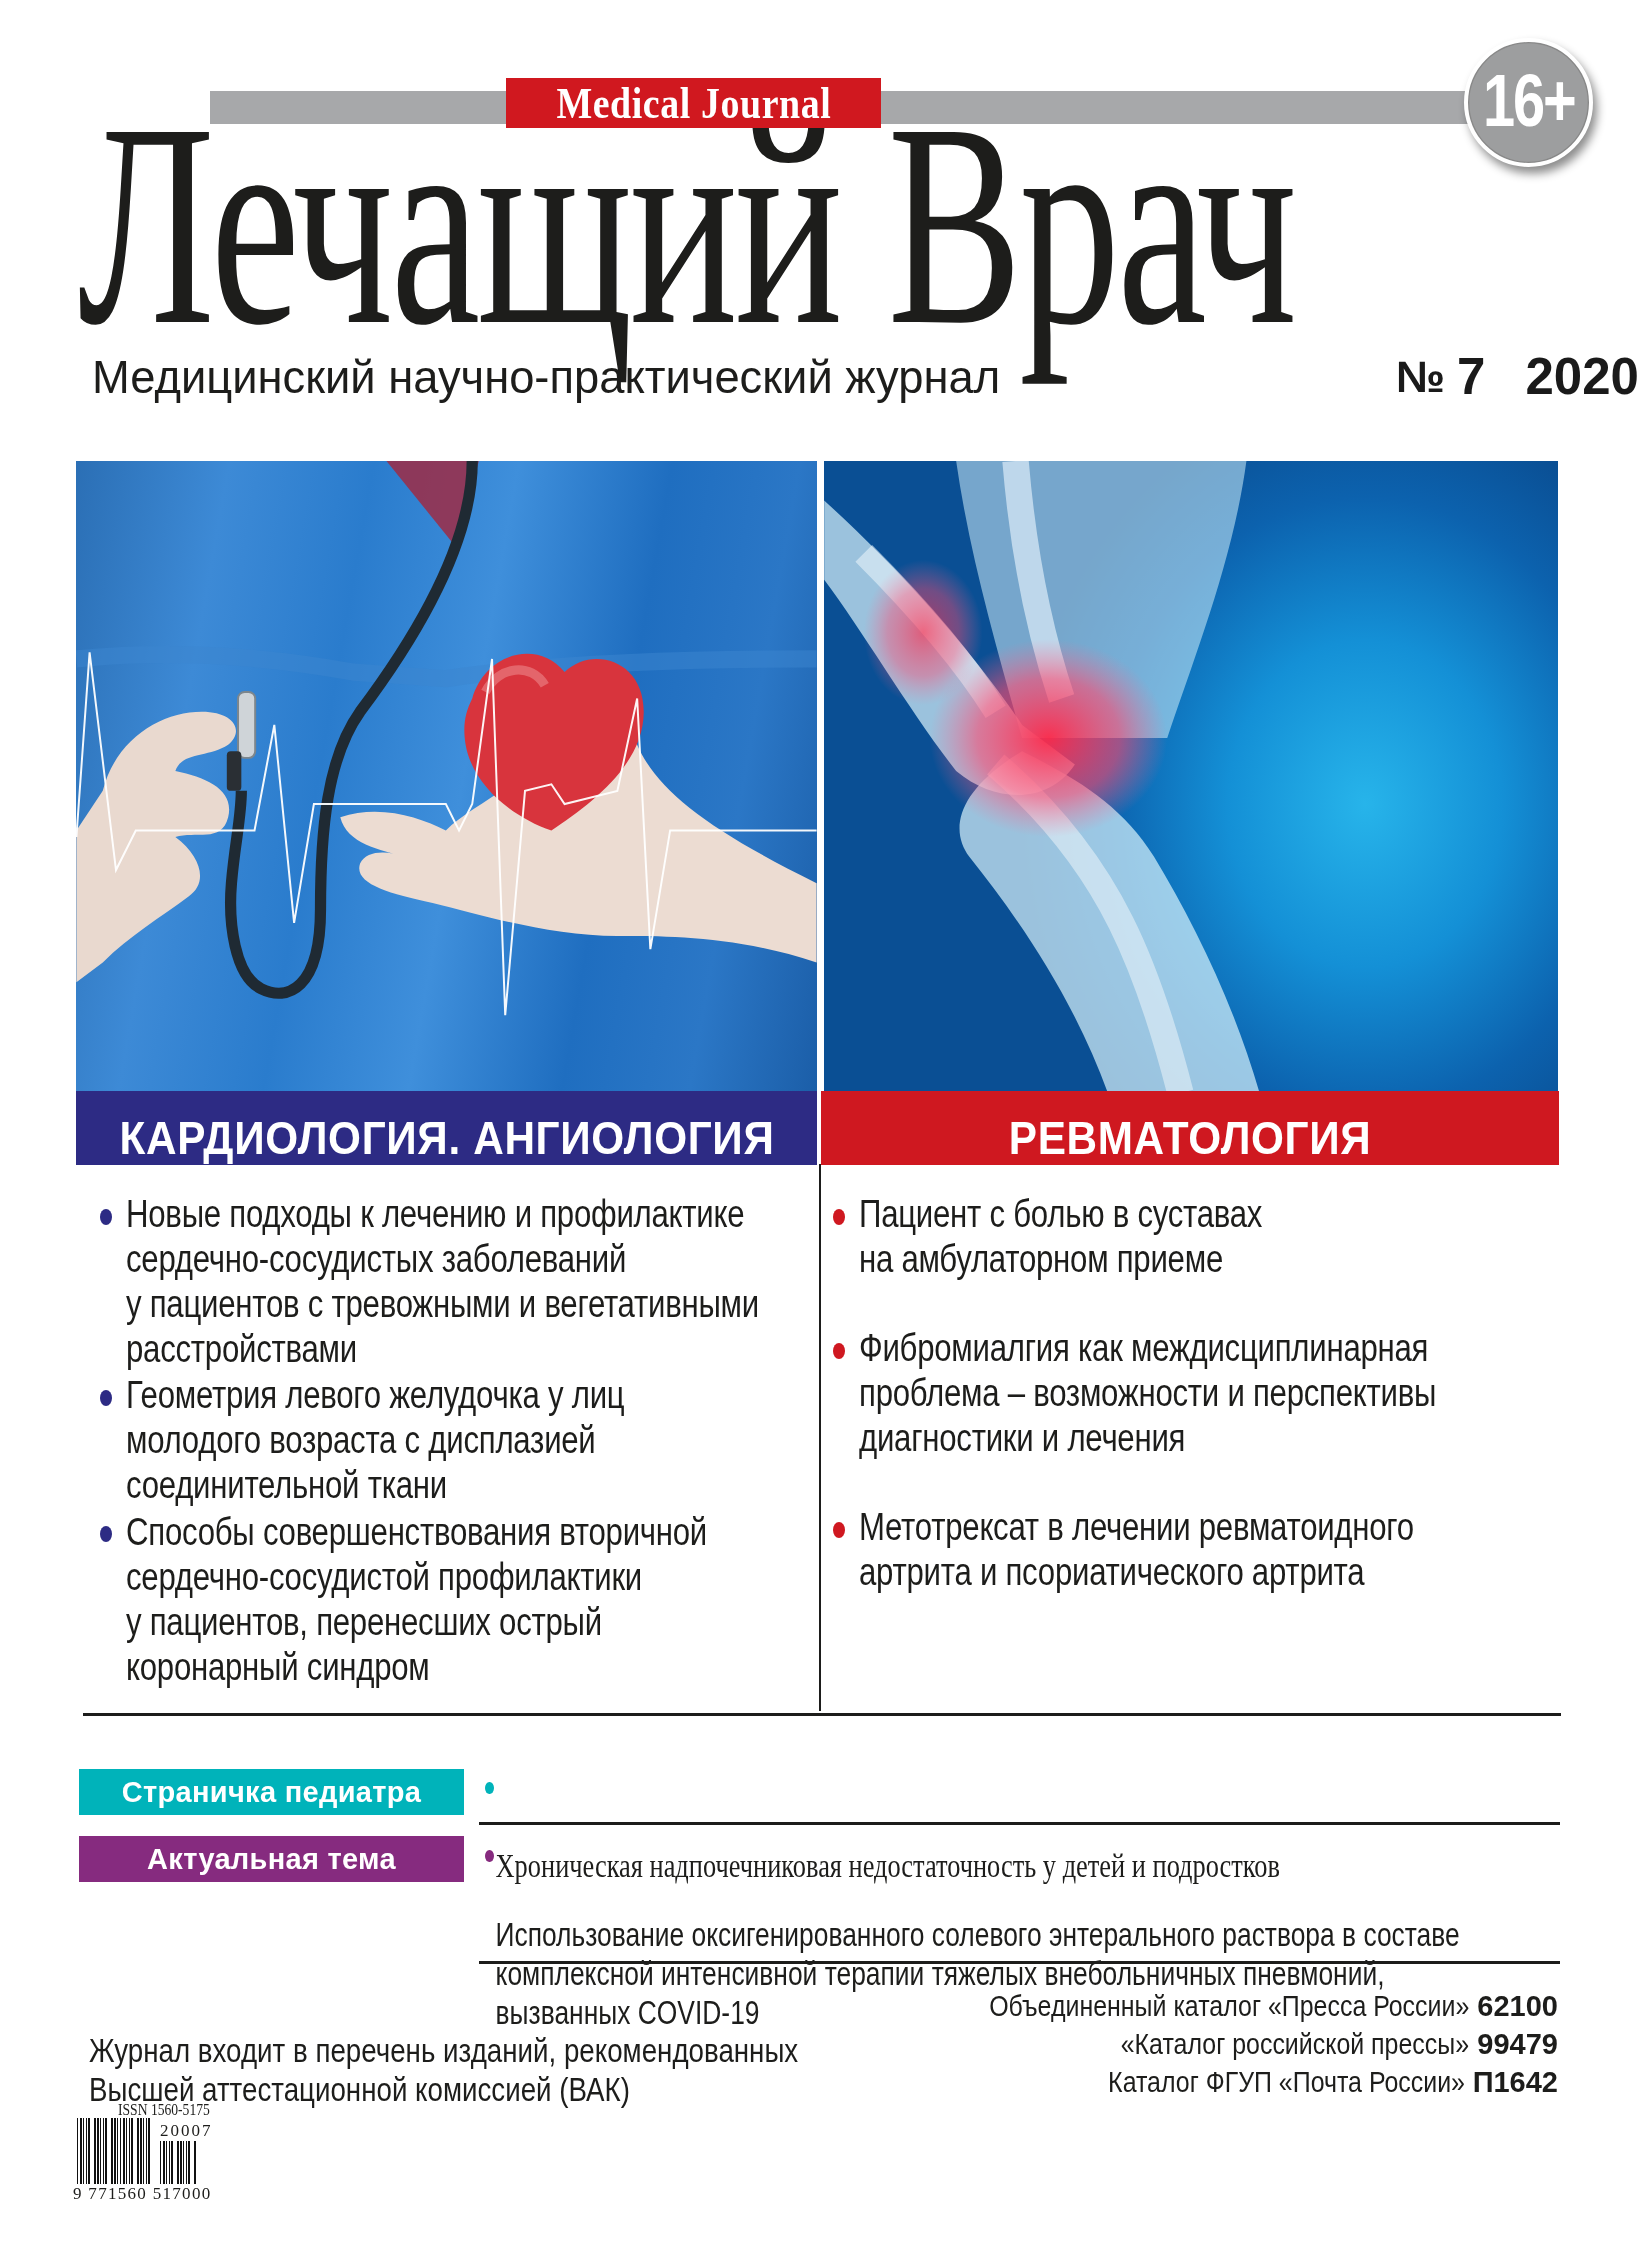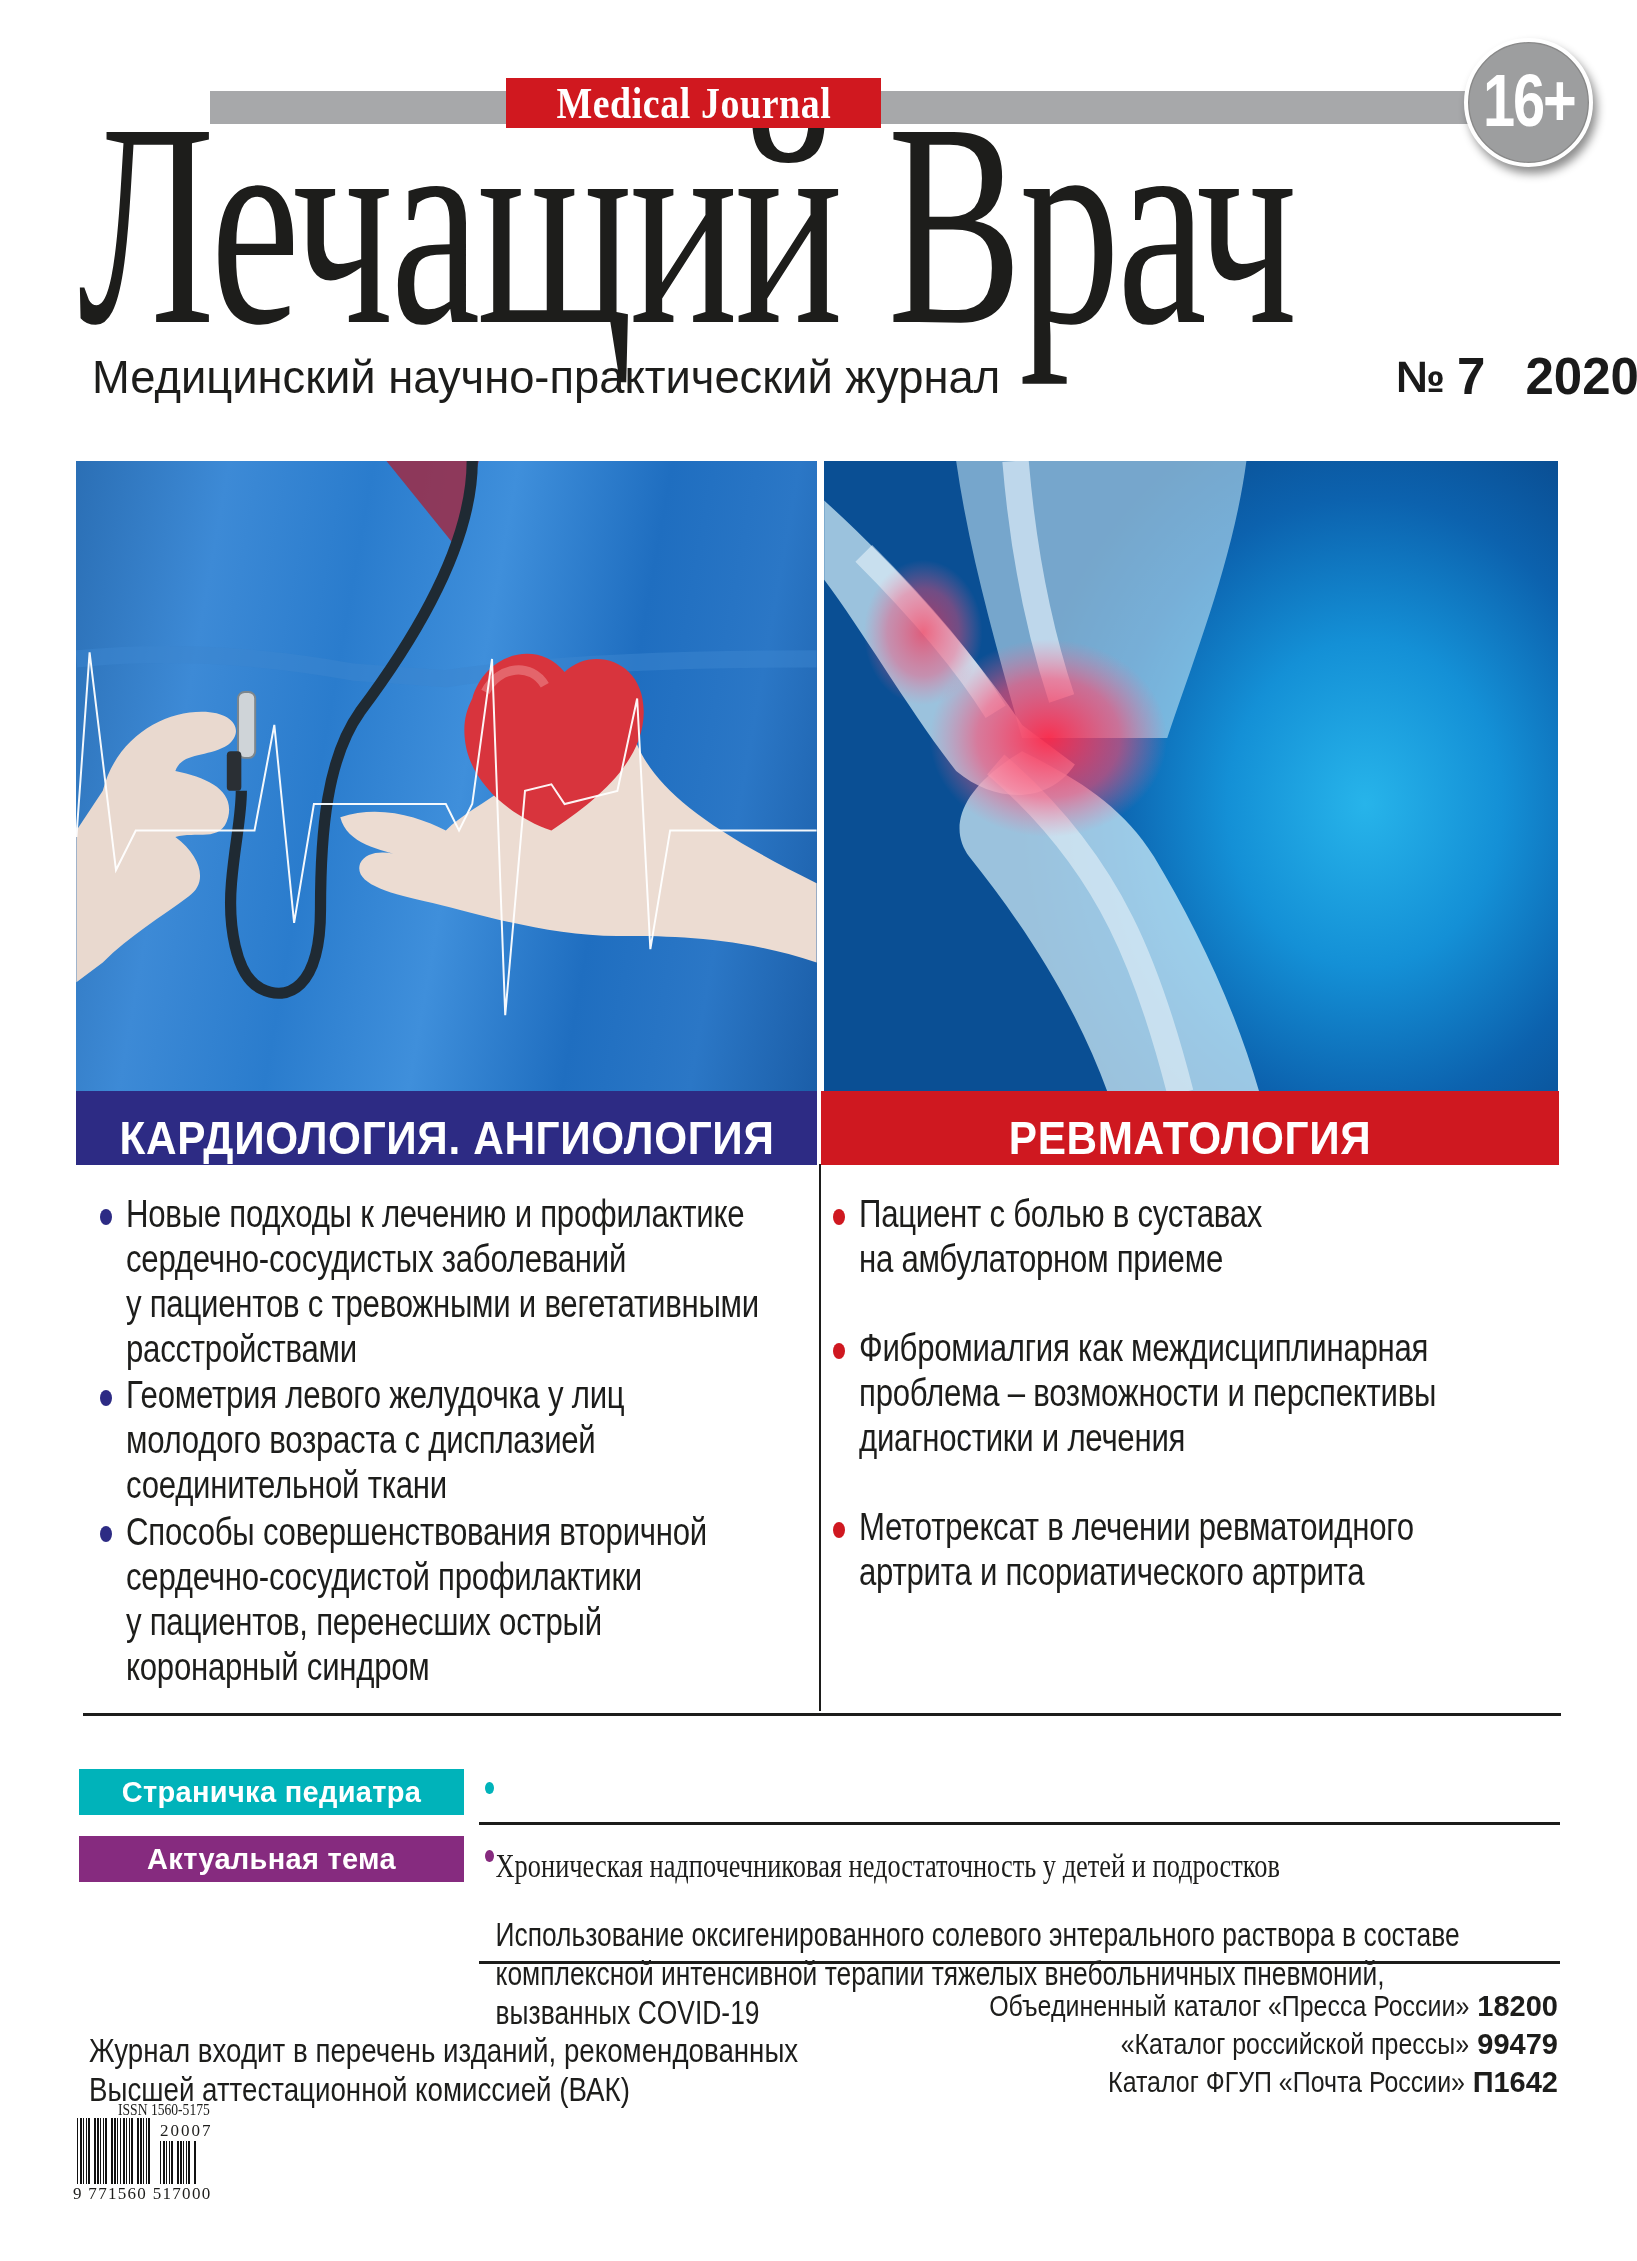--- a/index.html
+++ b/index.html
@@ -235,21 +235,21 @@
 </div>
 
 <div class="issn">ISSN 1560-5175</div>
 <div class="bc bc-main"></div>
 <div class="bc bc-add"></div>
 <div class="bc-num bc-num-main">9 771560 517000</div>
 <div class="bc-num bc-num-add">20007</div>
 
 <div class="subs">
   <div class="row">
-    <span class="lbl">Объединенный каталог «Пресса России»</span><span class="code">18200</span>
+    <span class="lbl">Объединенный каталог «Пресса России»</span><span class="code">62100</span>
   </div>
   <div class="row">
     <span class="lbl">«Каталог российской прессы»</span><span class="code">99479</span>
   </div>
   <div class="row">
     <span class="lbl">Каталог ФГУП «Почта России»</span><span class="code">П1642</span>
   </div>
 </div>
 
 

